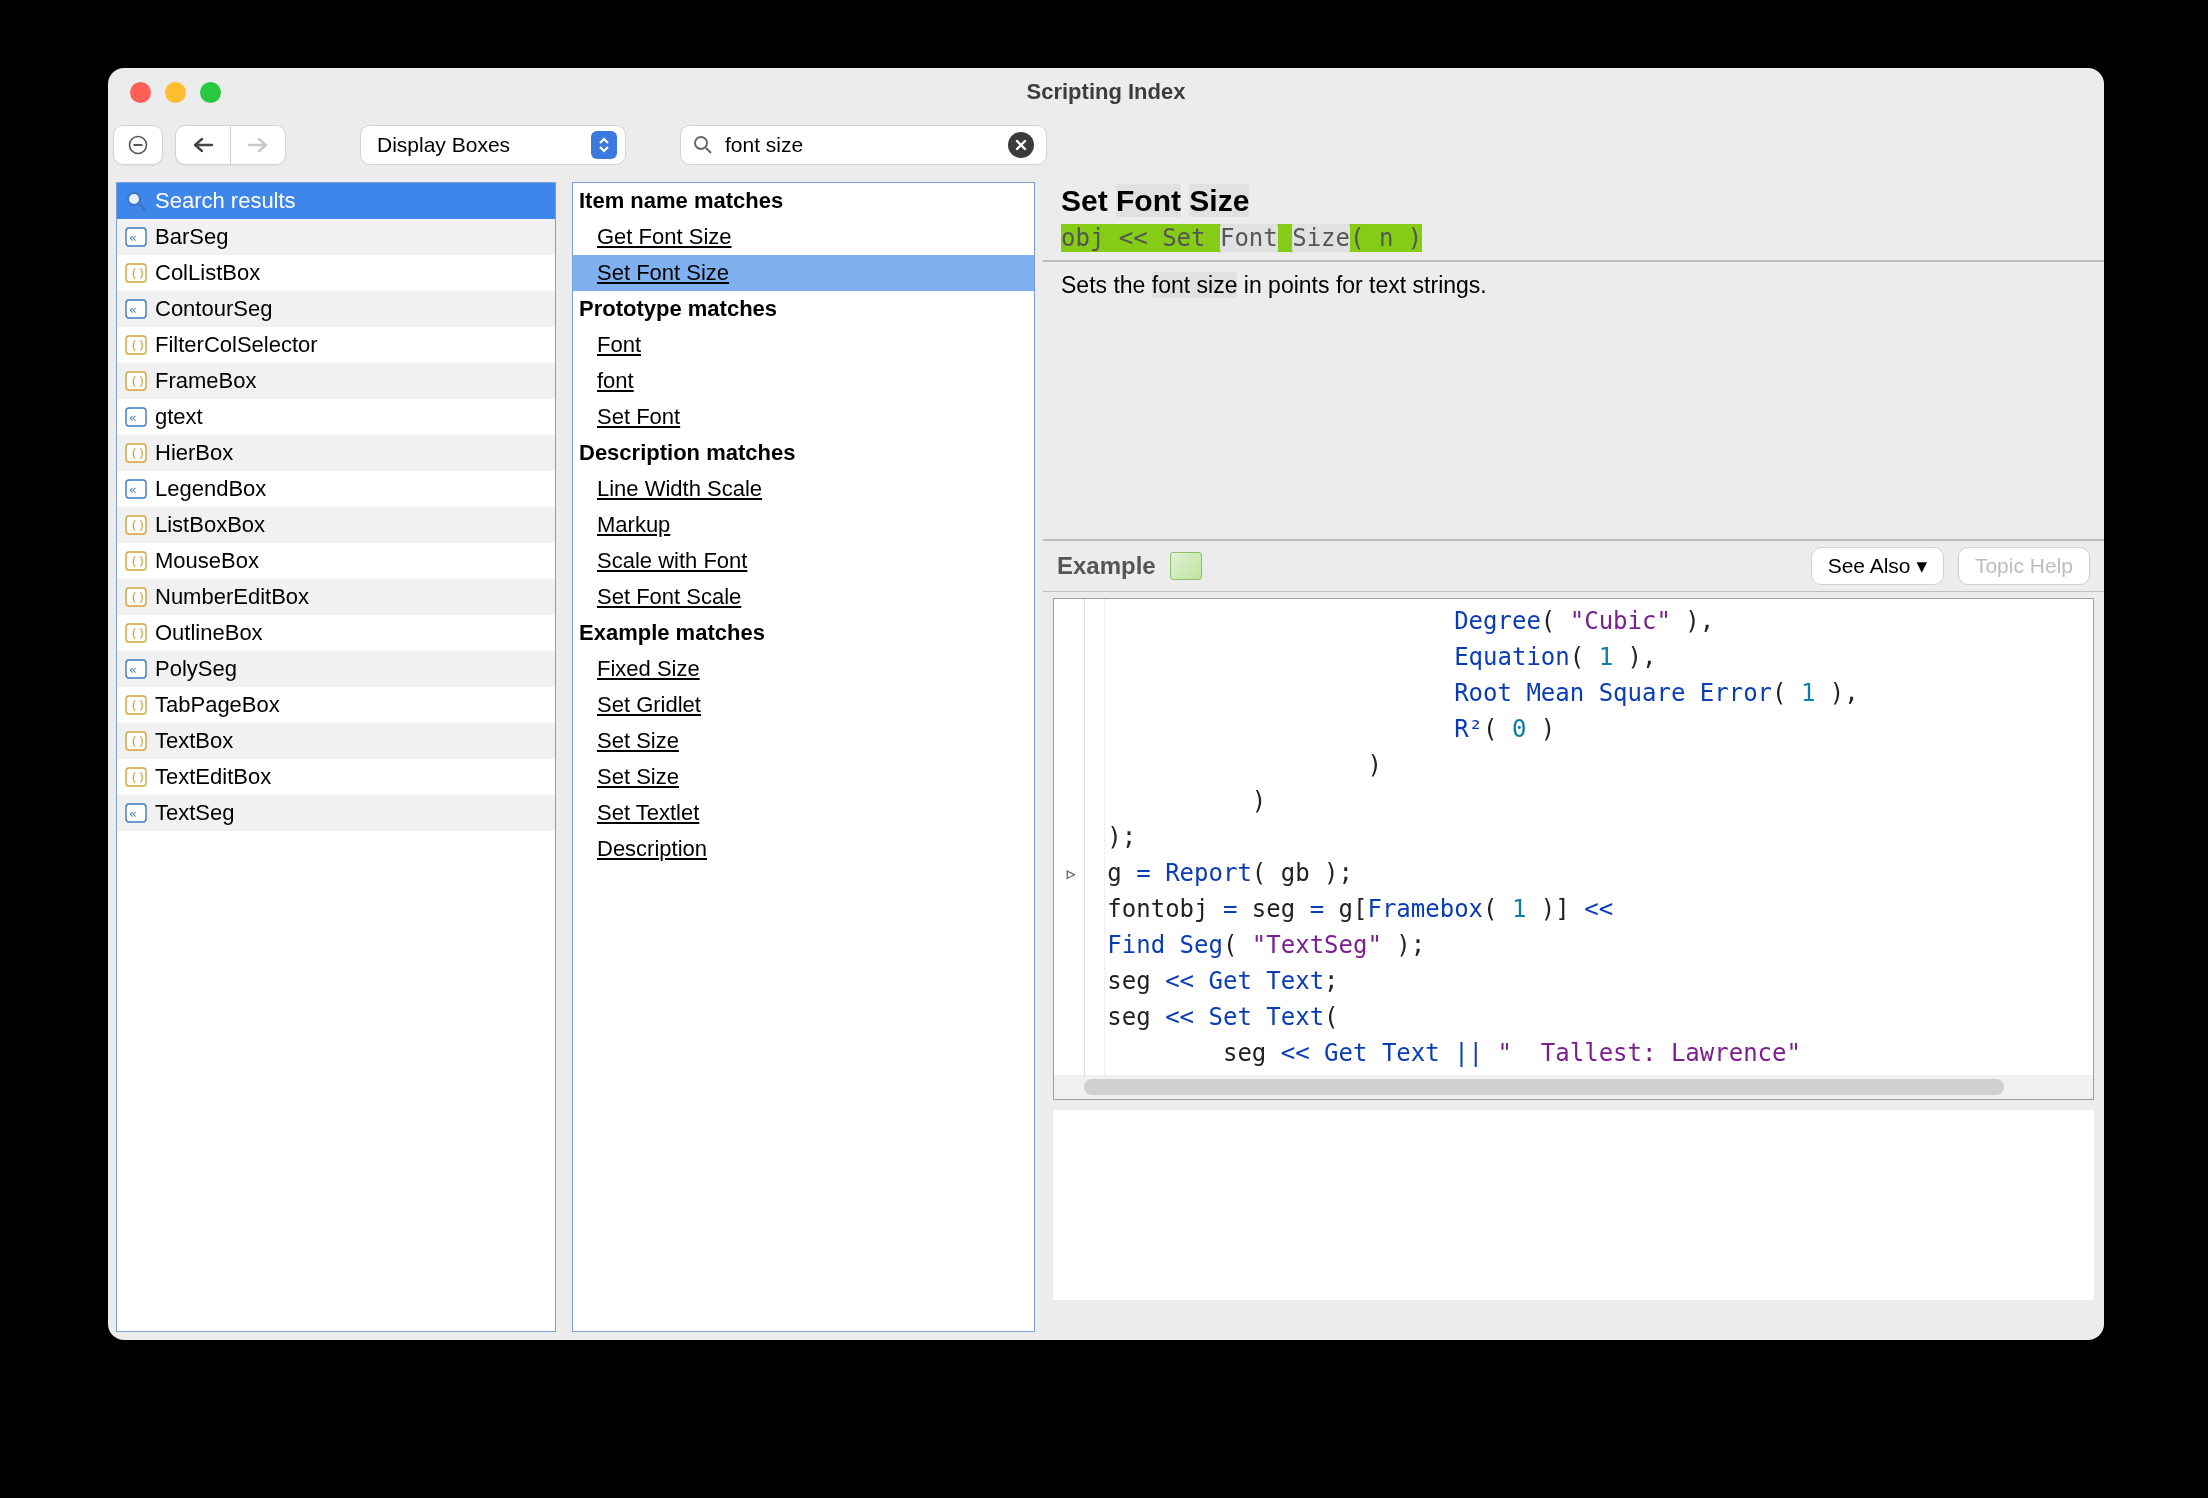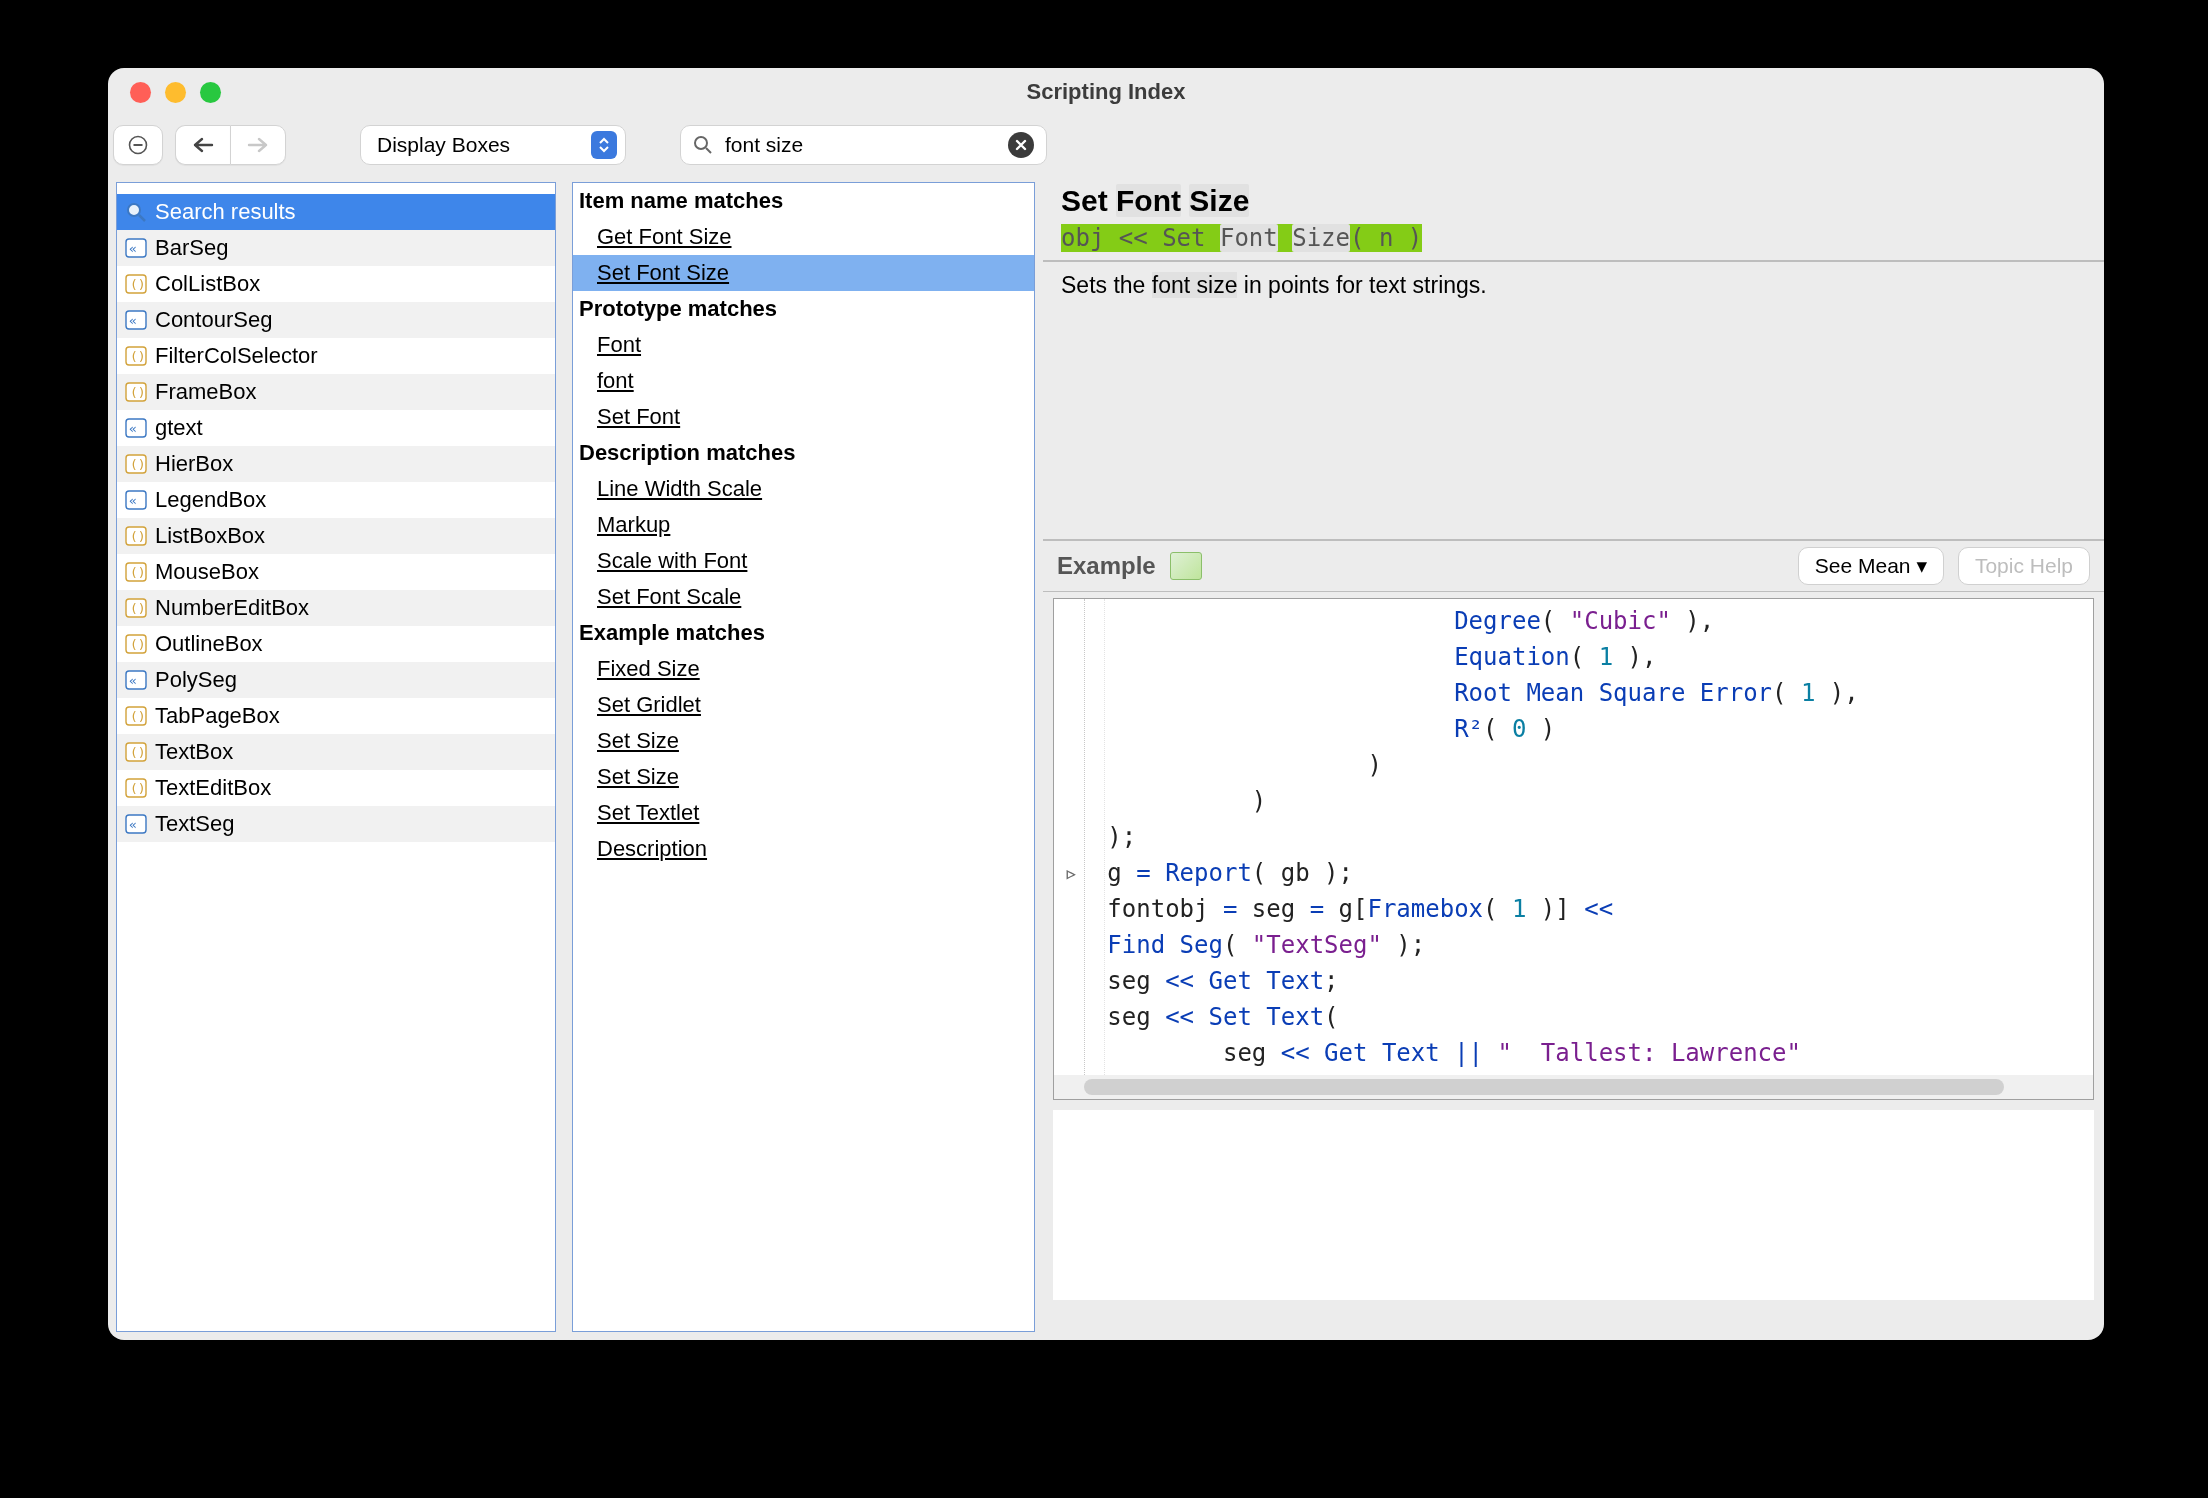--- a/index.html
+++ b/index.html
@@ -31,21 +31,21 @@
   
   .body{position:absolute;top:106px;left:0;right:0;bottom:0;display:flex;}
   .pane{margin:8px;}
   .pane.left{width:440px;}
   .pane.mid{width:463px;}
   .pane.right{flex:1;display:flex;flex-direction:column;margin:0;}
   .listframe{border:1px solid #7a9ed8;background:#fff;height:100%;box-sizing:border-box;overflow:hidden;}
   .pane.mid .listframe{border-color:#7a9ed8;}
   .row{display:flex;align-items:center;height:36px;padding:0 6px;gap:6px;font-size:22px;}
   .row.stripe{background:#f1f1f1;}
-  .row.sel{background:#3e86ea;color:#fff;margin-top:11px;}
+  .row.sel{background:#3e86ea;color:#fff;}
   .row.sel2{background:#7fb1f0;}
   .row.indent{padding-left:24px;text-decoration:underline;}
   .row .ico{width:26px;height:22px;display:flex;align-items:center;justify-content:center;}
   .ico svg{display:block;}
   .row .txt{white-space:nowrap;}
   .row.header{font-weight:700;}
   
   .rp-top{padding:10px 18px 8px 18px;border-bottom:2px solid #bdbdbd;}
   .rp-title{font-size:30px;font-weight:800;margin-bottom:6px;}
   .hl{background:#e1e1e1;border-radius:2px;}
@@ -372,21 +372,21 @@
         </div>
         <div class="rp-desc">
           <span>Sets the </span><span class="hlg">font size</span><span> in points for text strings.</span>
         </div>
         <div style="height:230px;"></div>
         <div class="example-bar">
           <span class="lbl">Example</span>
           <span class="run-ico"></span>
           <span class="spacer"></span>
           <div class="pill">
-            <span>See Mean</span>&nbsp;<span>▾</span>
+            <span>See Also</span>&nbsp;<span>▾</span>
           </div>
           <div class="pill disabled">
             <span>Topic Help</span>
           </div>
         </div>
         <div class="code-area">
           <div class="gutterline"></div>
           <div class="gutterline2"></div>
           <div class="code" id="code">                           <span class="fn">Degree</span>( <span class="str">"Cubic"</span> ),
                            <span class="fn">Equation</span>( <span class="num">1</span> ),

